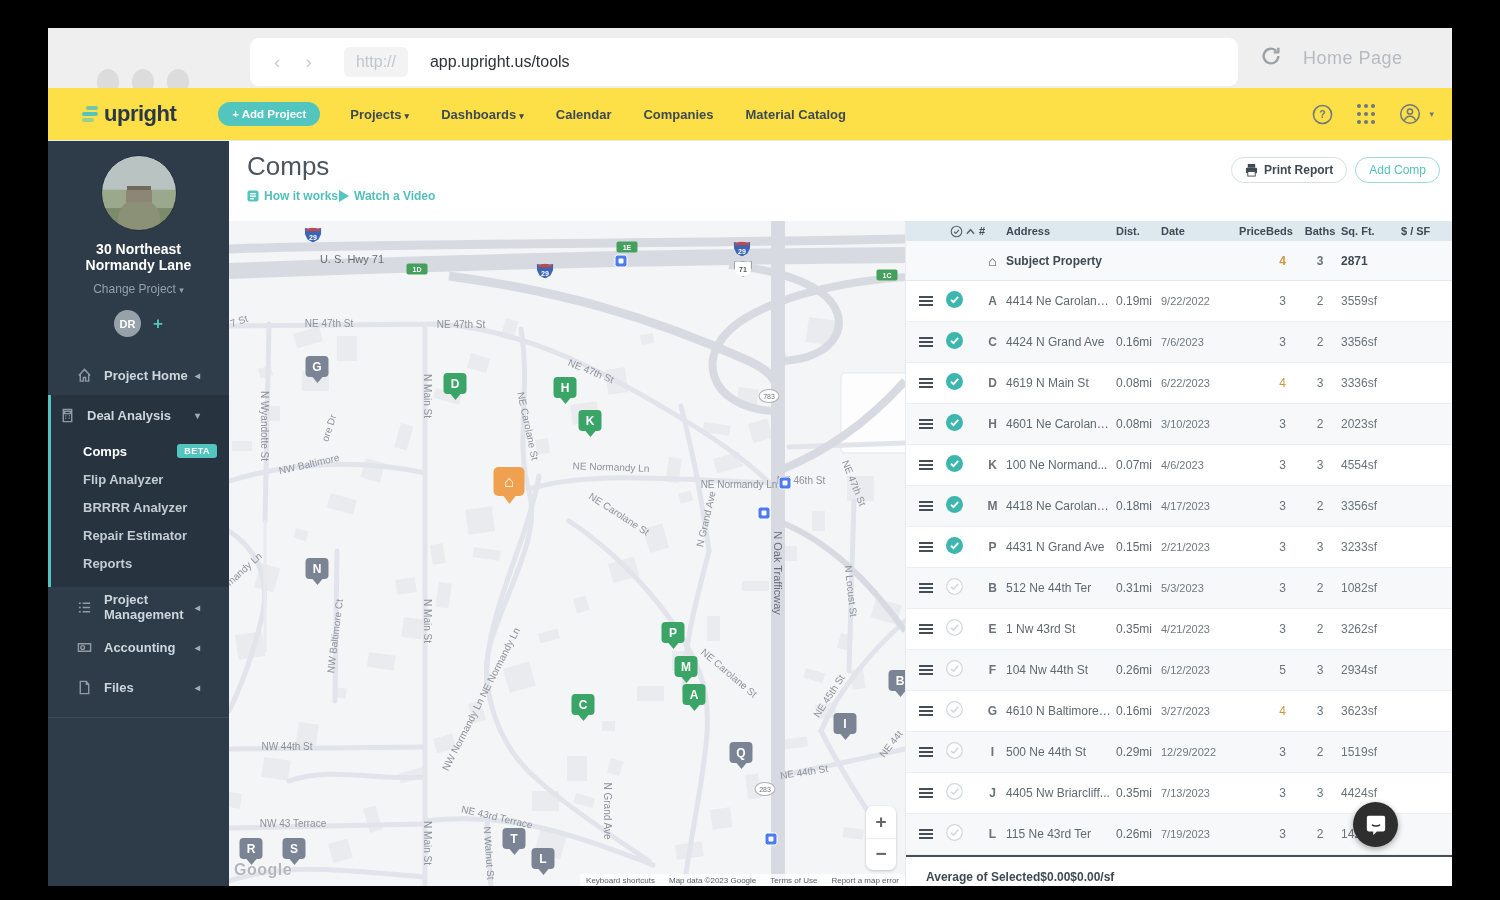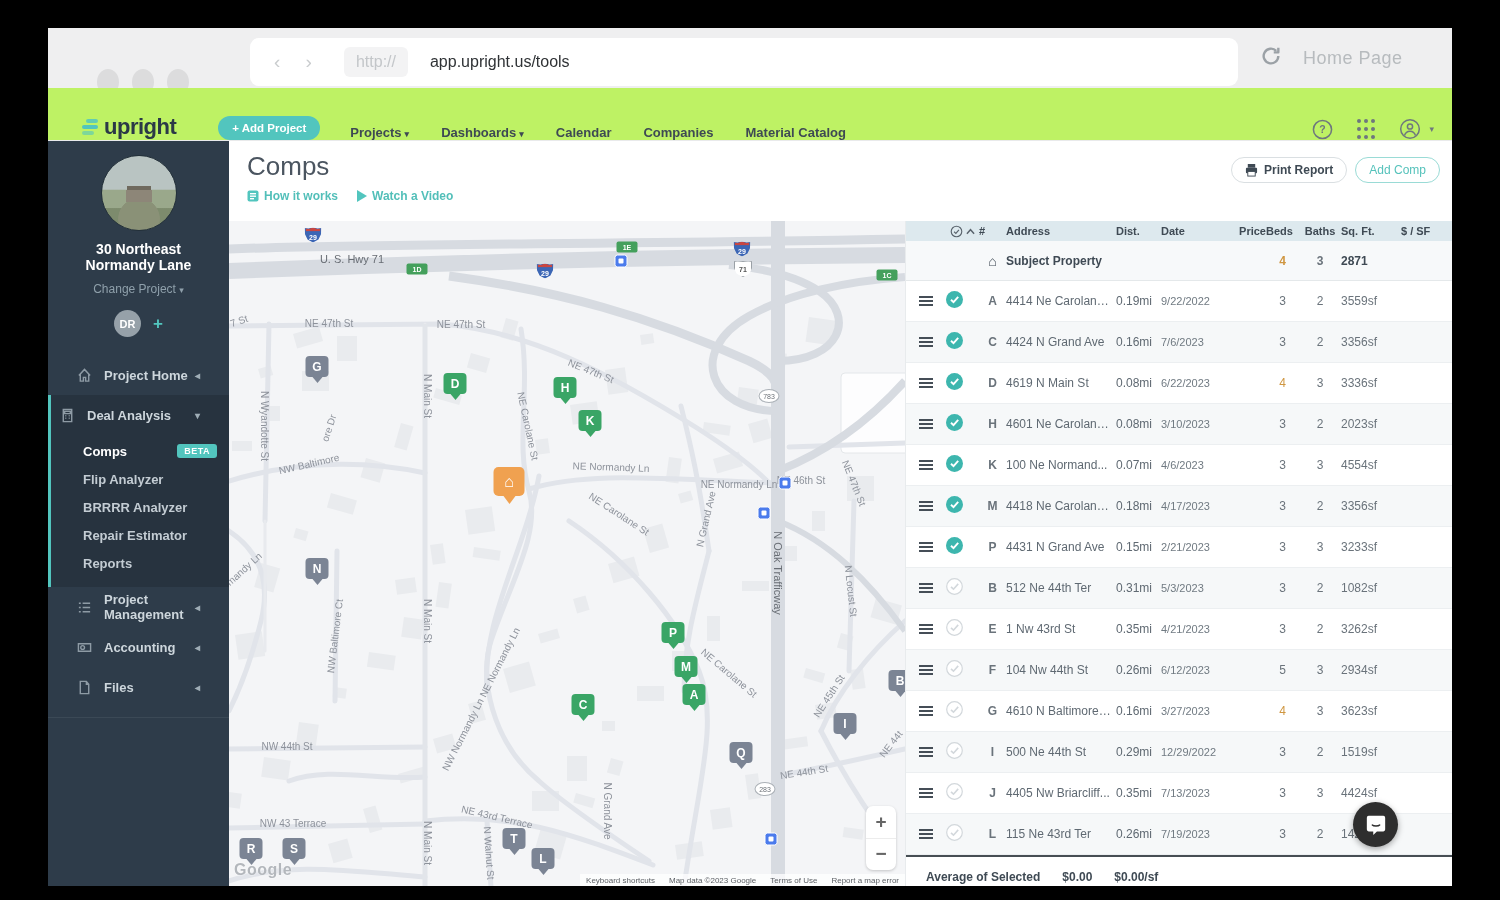--- a/index.html
+++ b/index.html
@@ -10,21 +10,21 @@
   .browser{height:60px;background:#efeff0;position:relative}
   .win-dot{position:absolute;top:54px;width:22px;height:26px;border-radius:50%;background:#dcdcdd;transform:translateY(-50%)}
   .url-pill{position:absolute;left:202px;top:10px;width:988px;height:48px;background:#fff;border-radius:9px;display:flex;align-items:center}
   .nav-arrows{color:#c9ccce;font-size:19px;margin-left:24px;letter-spacing:10px;user-select:none}
   .http-box{background:#f3f3f4;border-radius:6px;color:#c3c6c9;font-size:16px;padding:6px 12px;margin-left:22px}
   .url-text{color:#2f3235;font-size:16px;margin-left:22px}
   .refresh{position:absolute;left:1212px;top:30px;transform:translateY(-50%);color:#9ba1a6}
   .home-page{position:absolute;left:1255px;top:30px;transform:translateY(-50%);color:#b7bbbe;font-size:18px;letter-spacing:.5px}
 
   
-  .topnav{height:52px;background:#bef264;border-bottom:1px solid #e9eaeb;display:flex;align-items:flex-end;position:relative}
+  .topnav{height:52px;background:#fde047;border-bottom:1px solid #e9eaeb;display:flex;align-items:center;position:relative}
   .logo{display:flex;align-items:center;margin-left:34px;gap:6px}
   .logo-glyph{display:flex;flex-direction:column;gap:2px}
   .logo-glyph i{display:block;height:4px;border-radius:2px;background:#52c5be}
   .logo-glyph i:nth-child(1){width:12px;margin-left:4px;opacity:.85}
   .logo-glyph i:nth-child(2){width:16px}
   .logo-glyph i:nth-child(3){width:12px;opacity:.6}
   .logo-text{font-size:22px;font-weight:bold;color:#2b3947;letter-spacing:-.5px}
   .add-project{margin-left:42px;background:#52c5be;color:#fff;font-size:11.5px;font-weight:bold;border:none;border-radius:13px;padding:6px 14px;cursor:pointer}
   .nav-items{display:flex;margin-left:30px;gap:32px}
   .nav-item{font-size:13px;font-weight:bold;color:#3e4953;cursor:pointer;white-space:nowrap}
@@ -56,21 +56,21 @@
   .sub-wrap{background:#27333f;border-left:3px solid #52c5be;padding:2px 0 10px}
   .sub-item{display:flex;align-items:center;height:28px;padding-left:32px;padding-right:12px;font-size:13px;font-weight:bold;color:#c3ccd3;cursor:pointer}
   .sub-item.active{color:#fff}
   .beta{margin-left:auto;background:#52c5be;color:#fff;font-size:9px;font-weight:bold;border-radius:3px;padding:2px 7px;letter-spacing:.5px}
   .side-divider{border-top:1px solid #3b4956;margin:10px 0}
 
   
   .main{flex:1;display:flex;flex-direction:column;min-width:0}
   .main-head{height:80px;position:relative;background:#fff}
   .page-title{position:absolute;left:18px;top:10px;font-size:26px;color:#4b5560}
-  .head-links{position:absolute;left:18px;top:48px;display:flex;gap:18px;align-items:center}
+  .head-links{position:absolute;left:18px;top:48px;display:flex;align-items:center}
   .tlink{display:flex;align-items:center;gap:5px;color:#52bfb9;font-size:12px;font-weight:bold;cursor:pointer}
   .head-btns{position:absolute;right:12px;top:16px;display:flex;gap:8px}
   .btn{display:flex;align-items:center;gap:6px;border-radius:14px;padding:5px 13px;font-size:12px;font-weight:bold;background:#fff;cursor:pointer}
   .btn.print{border:1px solid #dadfe2;color:#3f4a54}
   .btn.addcomp{border:1px solid #9adbd6;color:#55c2bb;font-weight:normal}
 
   .content{display:flex;height:666px}
 
   
   .map{width:676px;height:666px;position:relative;background:#f4f5f7;overflow:hidden;flex-shrink:0}
@@ -113,21 +113,21 @@
   .addr{white-space:nowrap;overflow:hidden;text-overflow:ellipsis;padding-right:4px}
   .datecell{font-size:11px;color:#707a82}
   .num{text-align:center;color:#6a737b}
   .num.warn{color:#cf9640}
   .sqft{color:#6a737b}
   .subjrow{height:39px;background:#f7f9fa;border-bottom:1px solid #e4e8ea}
   .subjrow .home{font-size:14px;color:#3f4a54;text-align:center}
   .subjrow .slabel{font-weight:bold;color:#3f4a54}
   .subjrow .num{font-weight:bold}
   .subjrow .sqft{font-weight:bold;color:#3f4a54}
-  .tfoot{margin-top:auto;border-top:2px solid #474e54;height:40px;display:flex;align-items:center;gap:22px;padding-left:20px;font-size:12px;font-weight:bold;color:#3f4a54;flex-shrink:0;background:#fff}
+  .tfoot{margin-top:auto;border-top:2px solid #474e54;height:40px;display:flex;align-items:center;padding-left:20px;font-size:12px;font-weight:bold;color:#3f4a54;flex-shrink:0;background:#fff}
 
   .chat{position:absolute;left:1353px;top:802px;width:45px;height:45px;border-radius:50%;background:#2e2e2e;z-index:60;display:flex;align-items:center;justify-content:center;box-shadow:0 2px 6px rgba(0,0,0,.35)}
 </style>
 </head>
 <body>
 
 <div class="frame">
 
   <div class="browser">
     <span class="win-dot" style="left:49px"></span>

